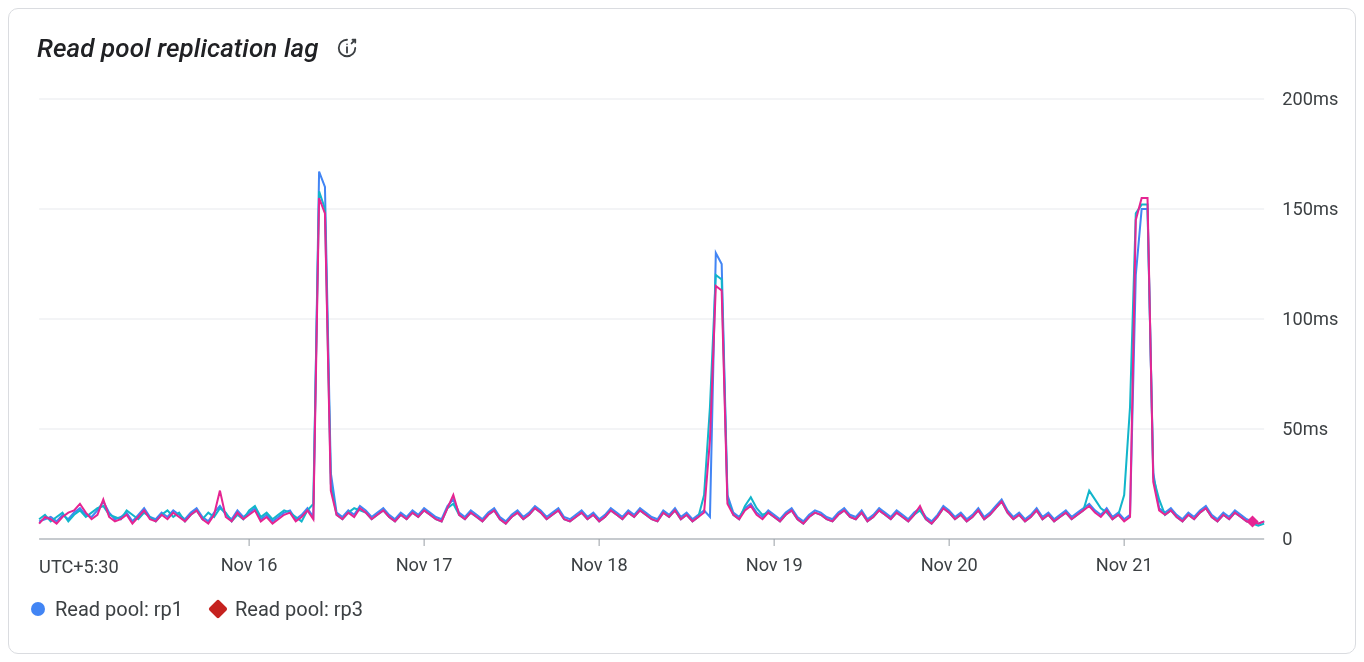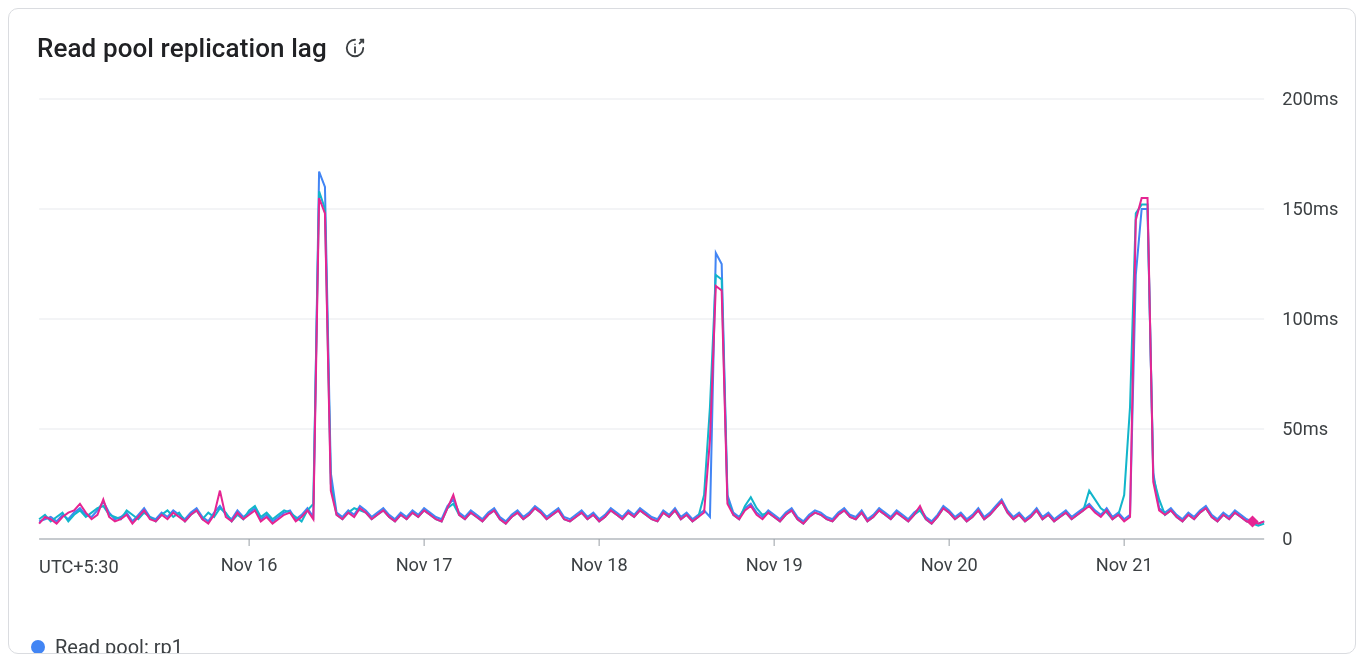--- a/index.html
+++ b/index.html
@@ -16,20 +16,21 @@
     border: 1px solid #dadce0;
     border-radius: 10px;
     background: #fff;
     overflow: hidden;
   }
   .header {
     display: flex;
     align-items: center;
     gap: 14px;
     padding: 24px 28px 6px 28px;
+    font-style: italic;
   }
   .title {
     font-size: 26px;
     font-weight: 500;
     letter-spacing: .1px;
     color: #202124;
   }
   .info-btn {
     display: inline-flex;
     align-items: center;
@@ -51,21 +52,21 @@
   .series { fill: none; stroke-width: 2; }
   .tz { font-size: 18px; fill: #3c4043; }
   .legend {
     display: flex;
     gap: 28px;
     padding: 8px 10px 8px 22px;
     font-size: 20px;
     color: #3c4043;
     align-items: center;
   }
-  .legend-item { display: inline-flex; align-items: center; gap: 10px; cursor: pointer; margin-top: 38px; }
+  .legend-item { display: inline-flex; align-items: center; gap: 10px; cursor: pointer; }
   .swatch { width: 14px; height: 14px; display: inline-block; }
   .swatch.circle { border-radius: 50%; }
   .swatch.square { border-radius: 2px; }
   .swatch.diamond { transform: rotate(45deg); border-radius: 2px; }
 </style>
 </head>
 <body>
 
 <div class="card">
   <div class="header">
@@ -122,14 +123,18 @@
         </g>
       <text class="tz" x="10" y="484">UTC+5:30</text>
     </svg>
   </div>
 
   <div class="legend">
       <span class="legend-item">
         <span class="swatch circle" style="background: rgb(66, 133, 244);"></span>
         <span>Read pool: rp1</span>
       </span>
+      <span class="legend-item">
+        <span class="swatch diamond" style="background: rgb(197, 34, 31);"></span>
+        <span>Read pool: rp3</span>
+      </span>
     </div>
 </div>
 
 </body></html>

